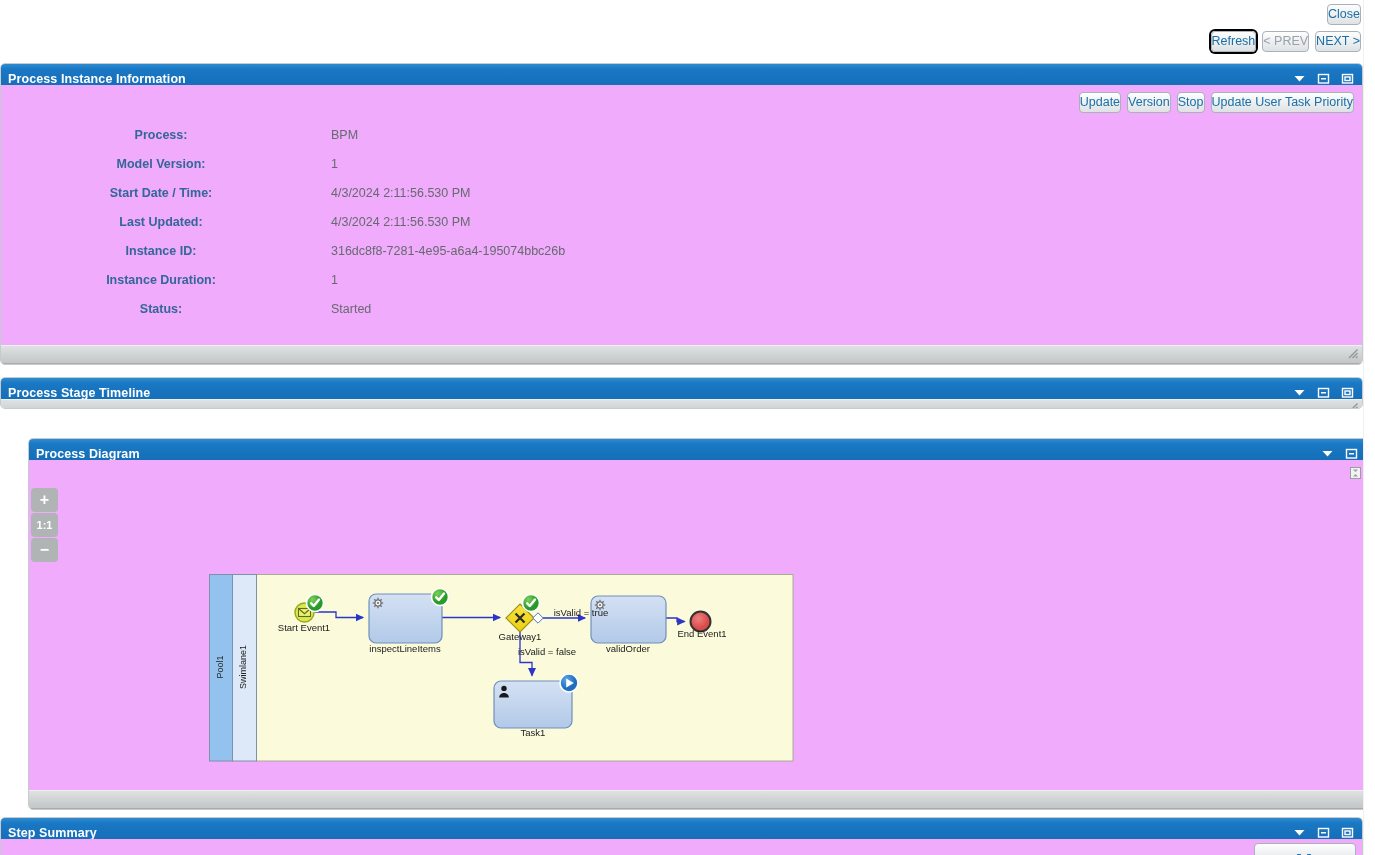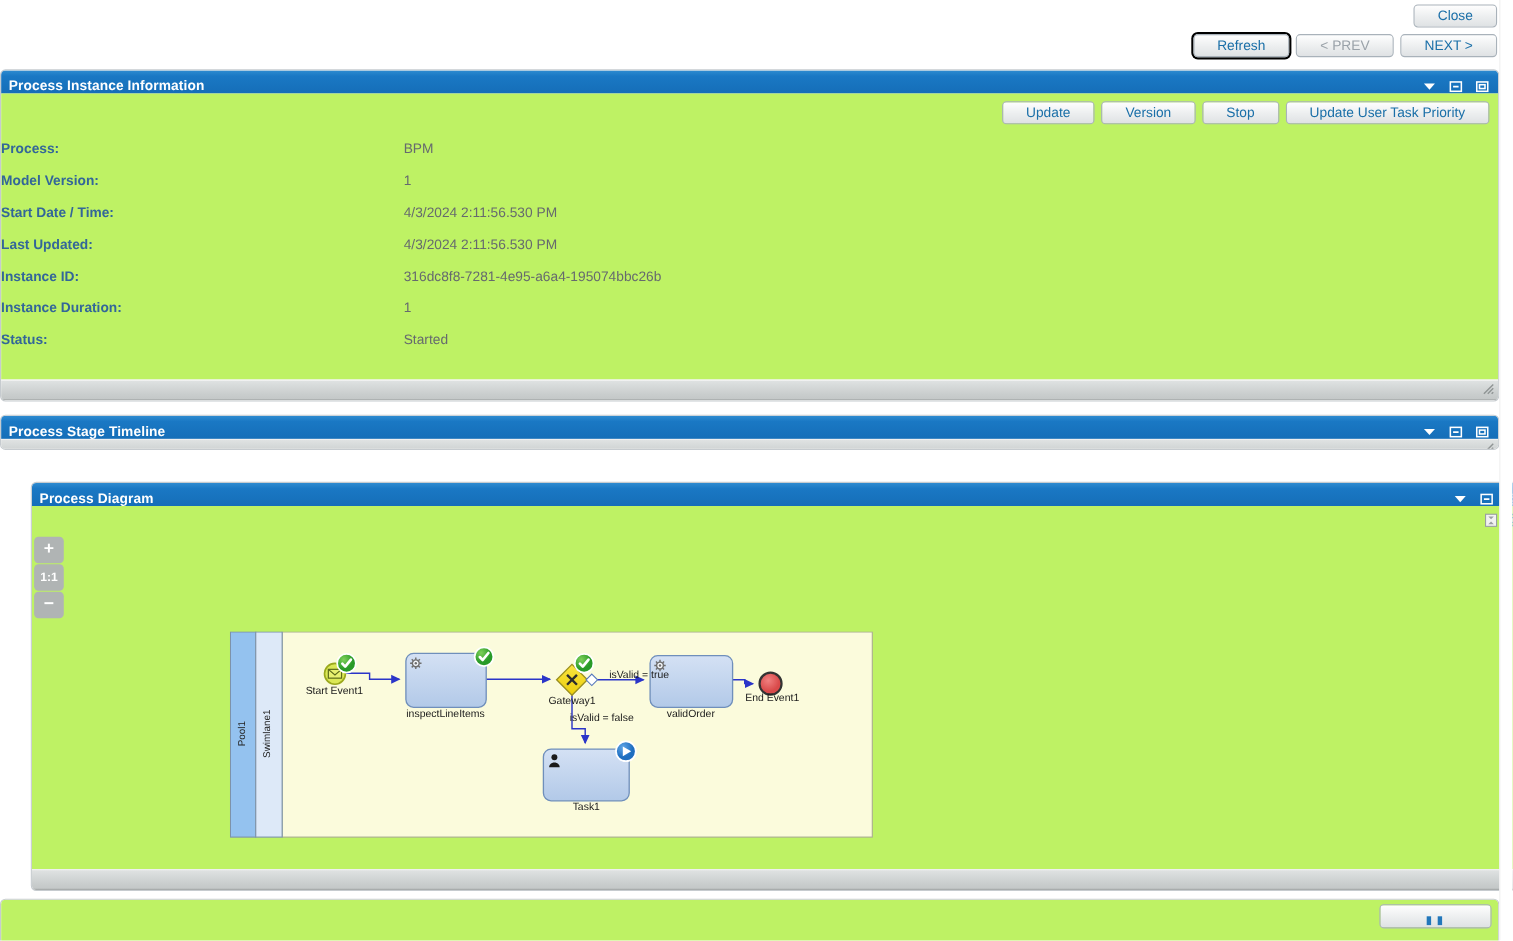--- a/index.html
+++ b/index.html
@@ -5,61 +5,61 @@
   * { box-sizing: border-box; }
   html,body { margin:0; padding:0; }
   body {
     width:1375px; height:855px; position:relative; overflow:hidden;
     background:#ffffff; font-family:"Liberation Sans", sans-serif; font-size:12.5px;
   }
 
   
   .btn {
     display:inline-flex; align-items:center; justify-content:center;
-    padding:2px 21px; height:21px; font-size:12.5px; line-height:1;
+    padding:2px 0; height:21px; font-size:12.5px; line-height:1;
     color:#1a6fa8; background:linear-gradient(#fefefe,#eceeef 55%,#dfe2e4);
     border:1px solid #a9b2ba; border-radius:4px; cursor:pointer;
     font-family:"Liberation Sans", sans-serif; white-space:nowrap;
   }
   .btn.disabled { color:#9aa2a9; }
   .btn.focused { box-shadow:0 0 0 2px #000; }
 
   
   #close-row { position:absolute; top:4px; right:14px; }
   #nav-row { position:absolute; top:31px; right:14px; display:flex; gap:6px;justify-content:center; }
 
   
   .panel {
     position:absolute; left:0; width:1363px;
     border:1px solid #c6cbcf; border-radius:5px;
     display:flex; flex-direction:column; overflow:hidden;
     background:#fff;
   }
   .panel-header {
-    height:21px; flex:0 0 21px; display:flex; align-items:flex-end;
+    height:21px; flex:0 0 21px; display:flex; align-items:center;
     background:linear-gradient(#2e8bd0, #1a78c4 25%, #156eb8 100%);
     color:#fff; font-weight:bold; padding:8px 8px 0 7px;
   }
   .panel-title { flex:1; font-size:12.5px; letter-spacing:.1px; }
   .panel-hdr-icons { display:flex; align-items:center; gap:11px; }
   .hdr-icon { width:13px; height:13px; display:inline-flex; cursor:pointer; }
-  .panel-body { flex:1 1 auto; position:relative; background:#bef264; overflow:hidden; }
+  .panel-body { flex:1 1 auto; position:relative; background:#f0abfc; overflow:hidden; }
   .panel-footer {
     flex:0 0 19px; position:relative;
     background:linear-gradient(#dfe2e2,#c9cdcd 70%,#c2c6c6);
     border-top:1px solid #efefef; box-shadow:inset 0 -1px 0 #a8acac;
   }
   .grip { position:absolute; right:3px; bottom:2px; cursor:nwse-resize; }
 
   
   #p1-actions { display:flex; justify-content:flex-end; gap:6px; padding:7px 8px 0 0; }
   #p1-fields { margin-top:7px; }
   .field-row { display:flex; height:29px; align-items:center; }
-  .field-label { width:330px; text-align:left; padding-right:10px; color:#336699; font-weight:bold; }
-  .field-value { color:#666a6e;margin-left:36px; }
+  .field-label { width:330px; text-align:center; padding-right:10px; color:#336699; font-weight:bold; }
+  .field-value { color:#666a6e; }
 
   
   #fit-icons { position:absolute; top:4px; right:9px; display:flex; gap:2px; }
   .fit-btn { width:16px; height:18px; display:inline-flex; align-items:center; justify-content:center; cursor:pointer; }
   #zoom-controls { position:absolute; left:2px; top:28px; display:flex; flex-direction:column; gap:1px; }
   .zoom-btn {
     width:27px; height:24px; background:#b0b4b4; color:#fff; border:none;
     border-radius:4px; font-weight:bold; font-size:16px; line-height:1;
     display:flex; align-items:center; justify-content:center; cursor:pointer;
     font-family:"Liberation Sans", sans-serif;
@@ -379,20 +379,42 @@
             <line x1="3" y1="11" x2="11.5" y2="2.5"></line>
             <line x1="6.5" y1="11" x2="11.5" y2="6"></line>
             <line x1="10" y1="11" x2="11.5" y2="9.5"></line>
           </g>
         </svg>
     </span>
   </div>
 </section>
 
 <section class="panel" style="top:817px; height:80px;">
+  <div class="panel-header">
+    <span class="panel-title">Step Summary</span>
+    <span class="panel-hdr-icons">
+      <span class="hdr-icon">
+          <svg width="13" height="13">
+            <polygon points="1.5,4 11.5,4 6.5,9.5" fill="#fff"></polygon>
+          </svg>
+        </span>
+      <span class="hdr-icon">
+          <svg width="13" height="13">
+            <rect x="1.5" y="2.5" width="10" height="8.5" fill="none" stroke="#fff" stroke-width="1.4"></rect>
+            <line x1="4" y1="6.8" x2="9" y2="6.8" stroke="#fff" stroke-width="1.6"></line>
+          </svg>
+        </span>
+      <span class="hdr-icon">
+          <svg width="13" height="13">
+            <rect x="1.5" y="2.5" width="10" height="8.5" fill="none" stroke="#fff" stroke-width="1.4"></rect>
+            <rect x="4" y="5" width="5" height="3.5" fill="none" stroke="#fff" stroke-width="1.4"></rect>
+          </svg>
+        </span>
+    </span>
+  </div>
   <div class="panel-body">
     <span id="partial-btn">
       <span class="pmark" style="left:42px"></span>
       <span class="pmark" style="left:52px"></span>
     </span>
   </div>
 </section>
 
 <div id="right-gutter"></div>
 

